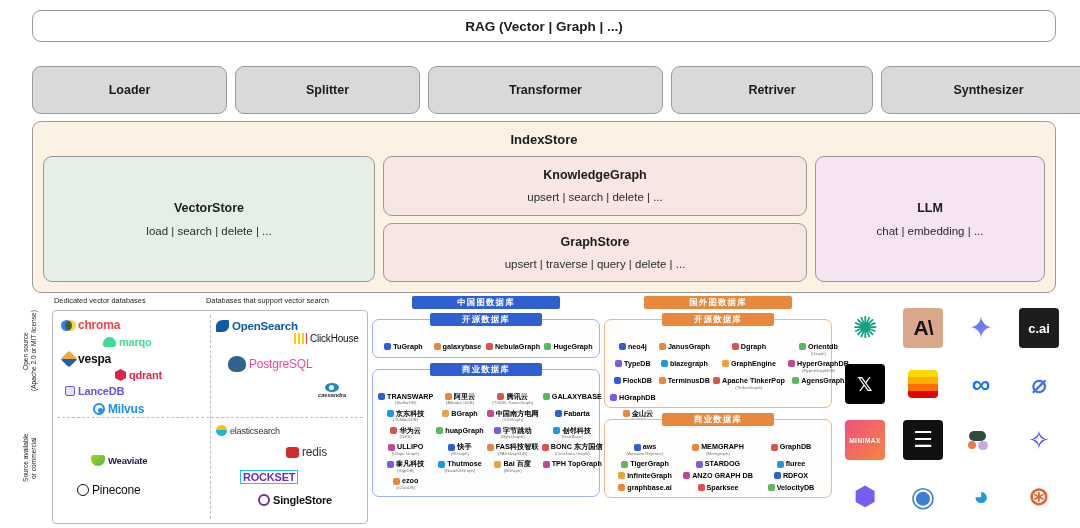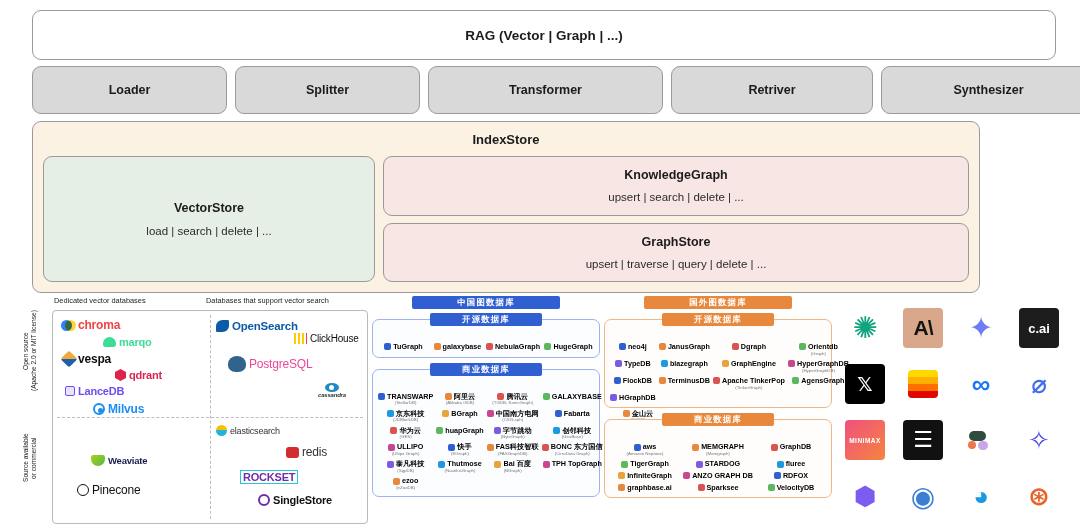--- a/index.html
+++ b/index.html
@@ -6,42 +6,42 @@
   html, body {
     width: 1080px; height: 528px;
     background: #ffffff;
     font-family: "Liberation Sans", "DejaVu Sans", sans-serif;
     overflow: hidden;
   }
   .page { position: relative; width: 1080px; height: 528px; }
 
   
   .rag-bar {
-    position: absolute; left: 32px; top: 10px; width: 1024px; height: 50px;
+    position: absolute; left: 32px; top: 10px; width: 1024px; height: 32px;
     border: 1.4px solid #9a9a9a; border-radius: 9px; background: #fff;
     display: flex; align-items: center; justify-content: center;
   }
   .rag-bar span { font-size: 13.5px; font-weight: bold; color: #1b1b1b; }
 
   
   .pipeline { position: absolute; left: 32px; top: 66px; width: 1064px; height: 48px; display: flex; gap: 8px; }
   .stage {
     border: 1.4px solid #9a9a9a; border-radius: 9px; background: #d9d9d9;
     display: flex; align-items: center; justify-content: center;
   }
   .stage span { font-size: 12.5px; font-weight: bold; color: #1b1b1b; }
   .stage.s0 { flex: 0 0 195px; }
   .stage.s1 { flex: 0 0 185px; }
   .stage.s2 { flex: 0 0 235px; }
   .stage.s3 { flex: 0 0 202px; }
   .stage.s4 { flex: 1 1 auto; }
 
   
   .indexstore {
-    position: absolute; left: 32px; top: 121px; width: 948px; height: 172px;
+    position: absolute; left: 32px; top: 121px; width: 1024px; height: 172px;
     border: 1.3px solid #9a9a9a; border-radius: 9px; background: #fbf2e3;
   }
   .indexstore-title { text-align: center; font-size: 13px; font-weight: bold; color: #1b1b1b; padding-top: 10px; }
   .store-row { position: absolute; left: 10px; top: 34px; right: 10px; bottom: 10px; display: flex; gap: 8px; }
   .vecstore {
     flex: 0 0 332px; border: 1.3px solid #9a9a9a; border-radius: 9px; background: #e6efe6;
     display: flex; flex-direction: column; align-items: center; justify-content: center; gap: 10px;
   }
   .midcol { flex: 1 1 auto; display: flex; flex-direction: column; gap: 7px; }
   .kgbox, .gsbox {
@@ -199,20 +199,24 @@
       <div class="midcol">
         <div class="kgbox">
           <div class="bx-title">KnowledgeGraph</div>
           <div class="bx-ops">upsert | search | delete | ...</div>
         </div>
         <div class="gsbox">
           <div class="bx-title">GraphStore</div>
           <div class="bx-ops">upsert | traverse | query | delete | ...</div>
         </div>
       </div>
+      <div class="llmbox">
+        <div class="bx-title">LLM</div>
+        <div class="bx-ops">chat | embedding | ...</div>
+      </div>
     </div>
   </div>
 
   <div class="bottom">
 
     <div class="p1">
       <div class="axis-lab a1">Open source
 (Apache 2.0 or MIT license)</div>
       <div class="axis-lab a2">Source available
 or commercial</div>

